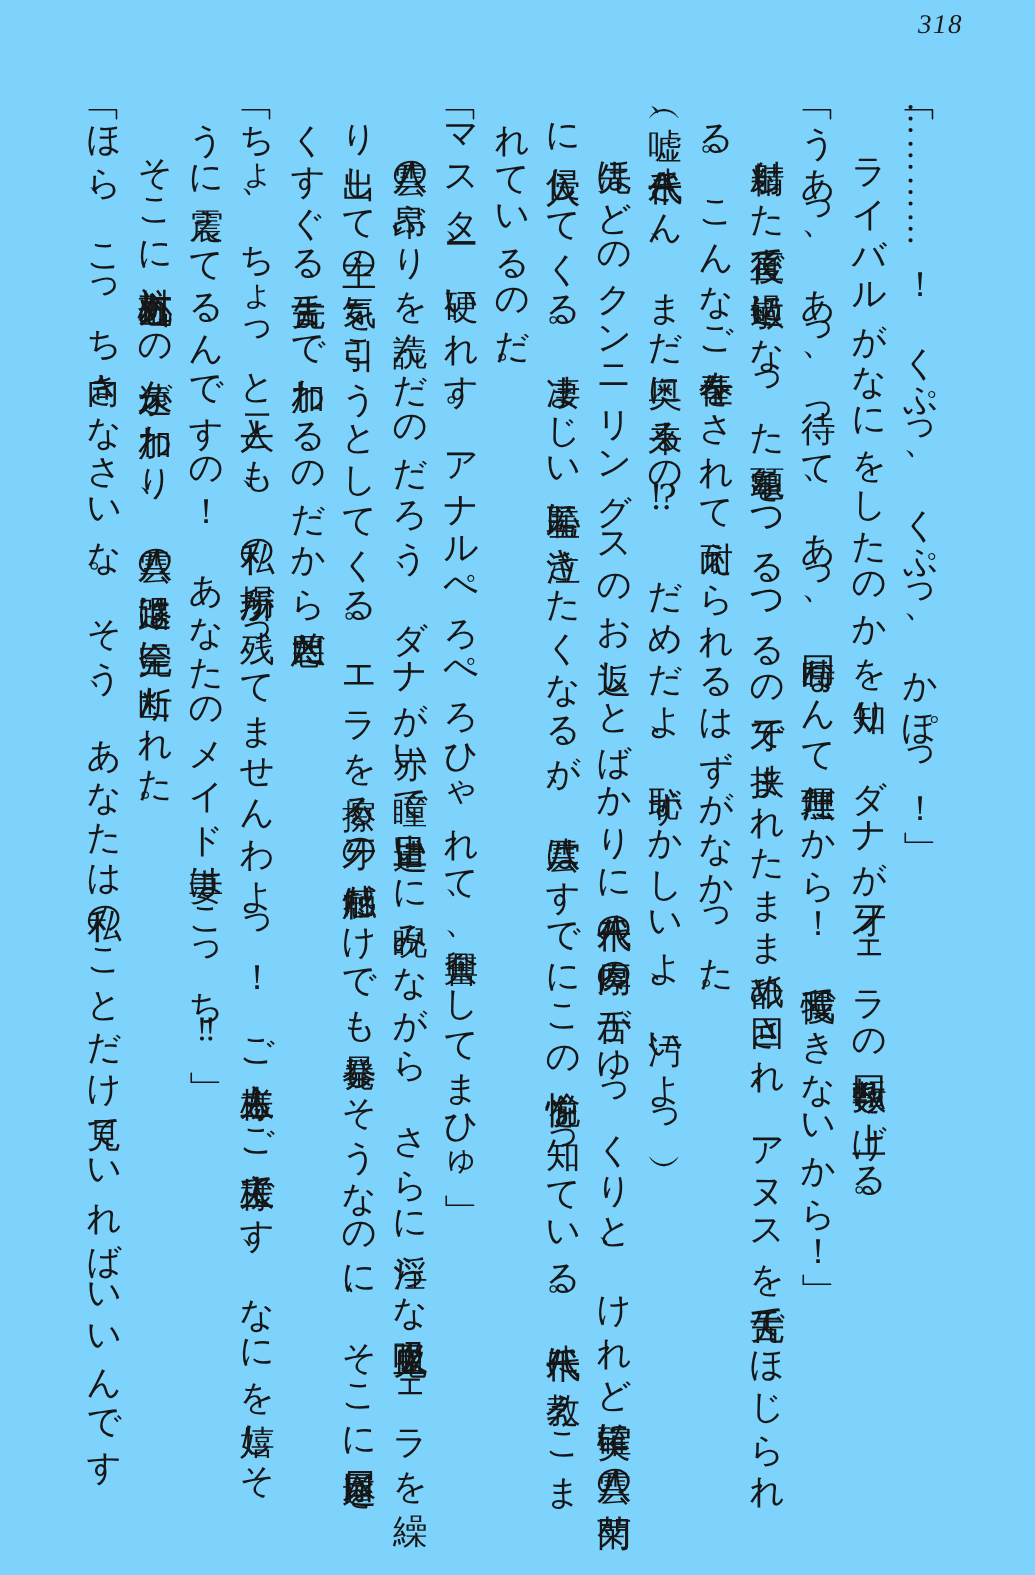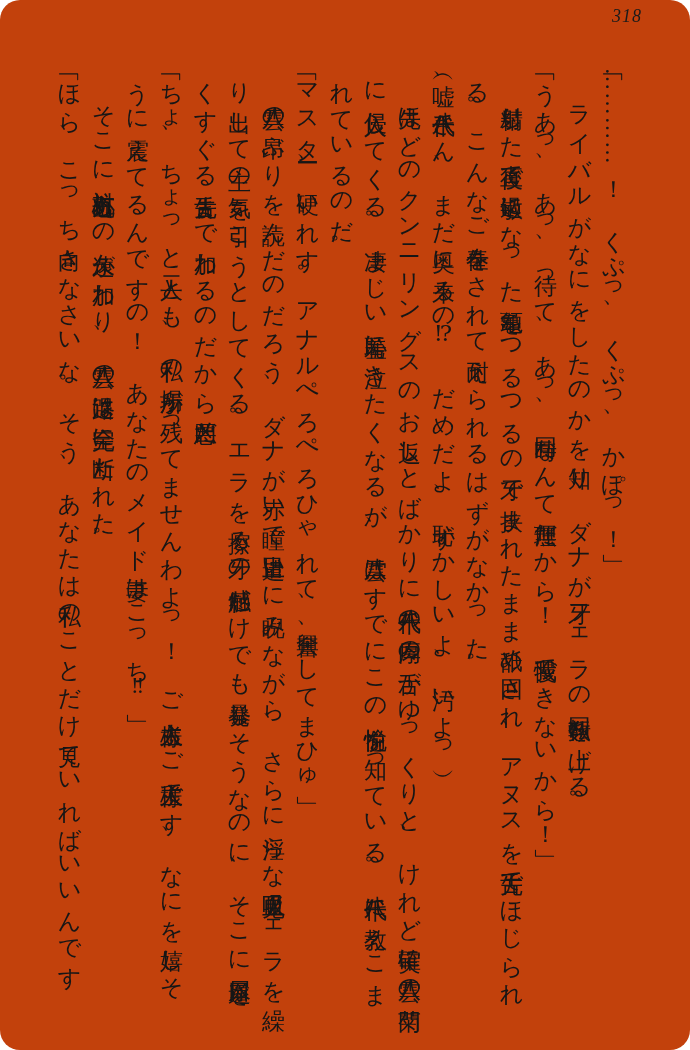--- a/index.html
+++ b/index.html
@@ -4,24 +4,23 @@
 <style>
   html, body {
     margin: 0;
     padding: 0;
     background: #ffffff;
   }
   .page {
     position: relative;
     width: 690px;
     height: 1050px;
-    background: #c2410c;
+    background: #7dd3fc;
     overflow: hidden;
     font-family: "Liberation Serif", "DejaVu Serif", serif;
-    border-radius: 20px;
   }
   .page-number {
     position: absolute;
     top: 6px;
     right: 48px;
     font-size: 18px;
     font-style: italic;
     color: #1b1b1b;
     letter-spacing: 1px;
   }

